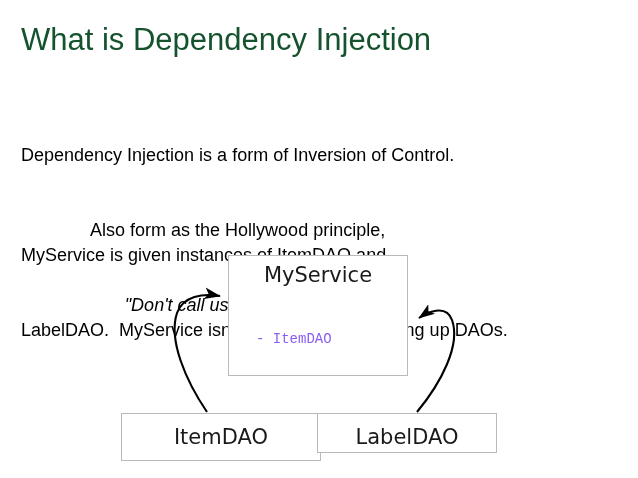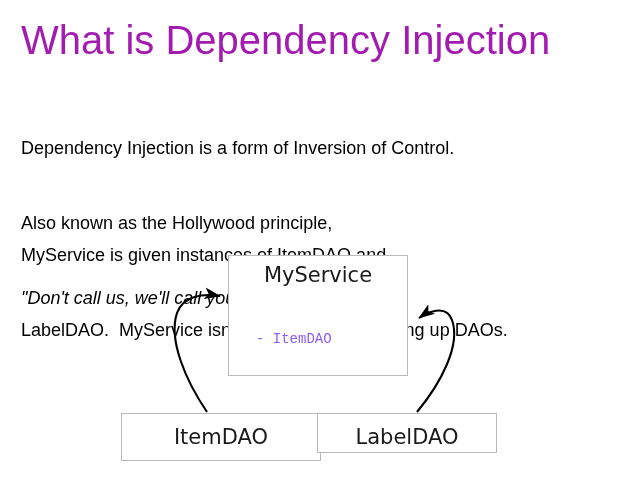--- a/index.html
+++ b/index.html
@@ -23,39 +23,39 @@
     height: 478px;
     background: #ffffff;
   }
 
   
   #slide-title {
     position: absolute;
     left: 21px;
     top: 22px;
     font-family: "Liberation Sans", sans-serif;
-    font-size: 40px;
+    font-size: 31px;
     line-height: 36px;
     font-weight: normal;
-    color: #a21caf;
+    color: #14532d;
     white-space: pre;
     letter-spacing: 0px;
   }
 
   
   .body-block {
     position: absolute;
     left: 21px;
     font-family: "Liberation Sans", sans-serif;
     font-size: 18px;
     line-height: 25px;
     color: #000000;
     white-space: pre;
   }
-  #body-para-1 { top: 86px; }
+  #body-para-1 { top: 93px; text-align: center; }
   #body-para-2 { top: 193px; }
 
   .body-line { display: block; white-space: pre; }
   .body-line.italic { font-style: italic; }
 
   .dia-box {
     position: absolute;
     box-sizing: border-box;
     background: #ffffff;
     border: 1px solid #b9b9b9;
@@ -124,21 +124,21 @@
 </style>
 </head>
 <body>
 
 <div id="slide">
 
   <div id="slide-title">What is Dependency Injection</div>
 
   <div id="body-para-1" class="body-block">
     <span class="body-line">Dependency Injection is a form of Inversion of Control.</span>
-    <span class="body-line">Also known as the Hollywood principle,</span>
+    <span class="body-line">Also form as the Hollywood principle,</span>
     <span class="body-line italic">"Don't call us, we'll call you!"</span>
   </div>
 
   <div id="body-para-2" class="body-block">
     <span class="body-line">MyService is given instances of ItemDAO and</span>
     <span class="body-line">LabelDAO.  MyService isn't responsible for looking up DAOs.</span>
   </div>
 
   <div id="box-myservice" class="dia-box">
     <div class="box-title-center">MyService</div>

